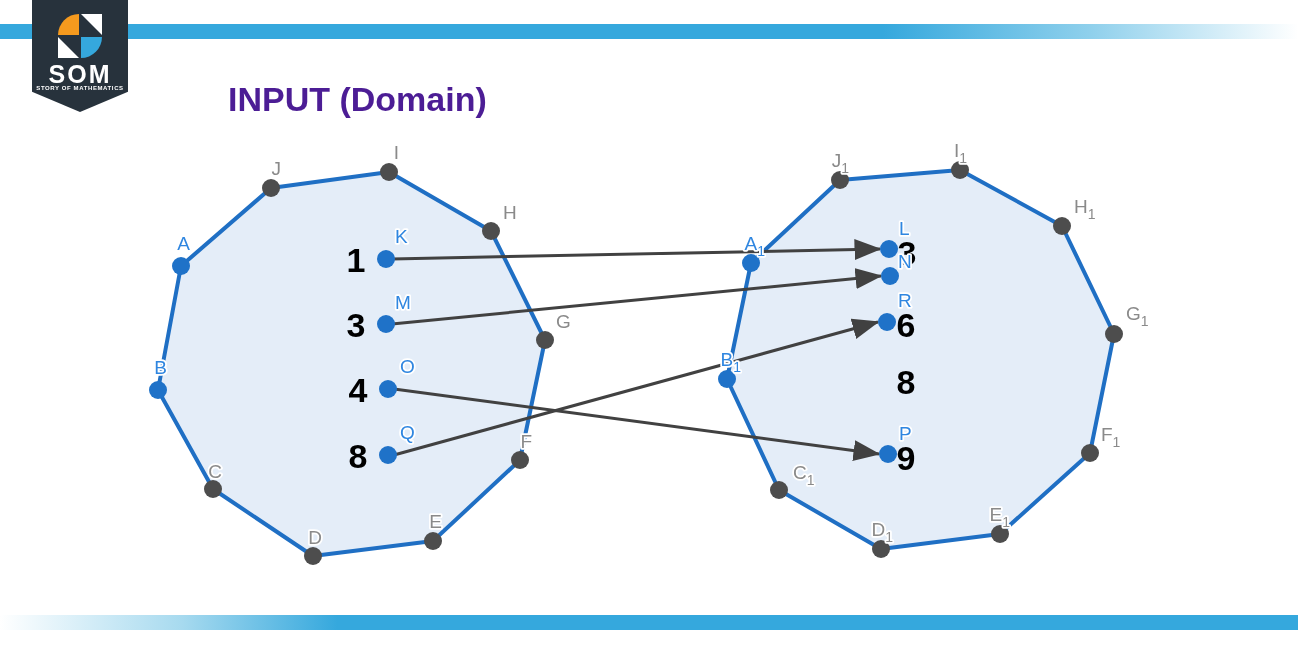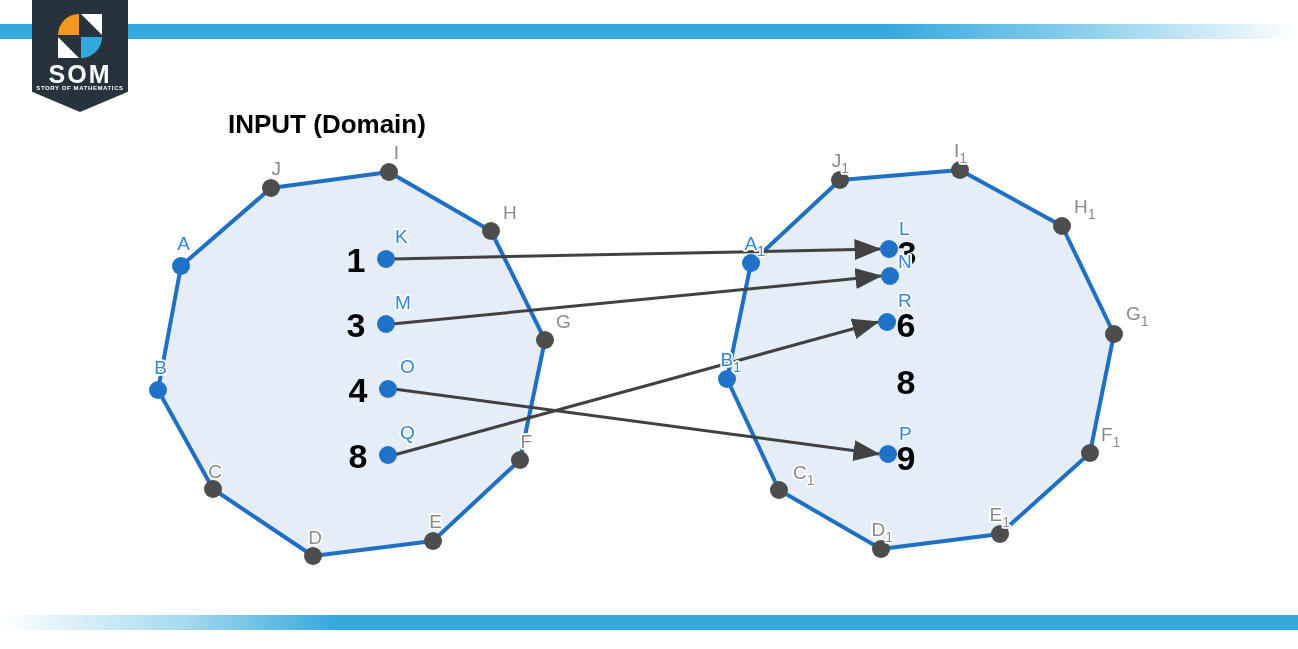--- a/index.html
+++ b/index.html
@@ -81,26 +81,25 @@
     color: #ffffff;
     font-size: 6px;
     font-weight: bold;
     letter-spacing: 0.6px;
     font-family: "Liberation Sans", sans-serif;
   }
 
   
   .heading {
     position: absolute;
-    color: #000000;
-    font-size: 26px;
+    color: #4c1d95;
+    font-size: 34px;
     font-weight: bold;
     white-space: nowrap;
     font-family: "Liberation Sans", sans-serif;
-    margin-top: 29px;
   }
   .heading-input  { left: 228px; top: 80px; }
   .heading-output { left: 752px; top: 80px; }
 
   
   #canvas {
     position: absolute;
     left: 0; top: 0;
     width: 1298px;
     height: 649px;

